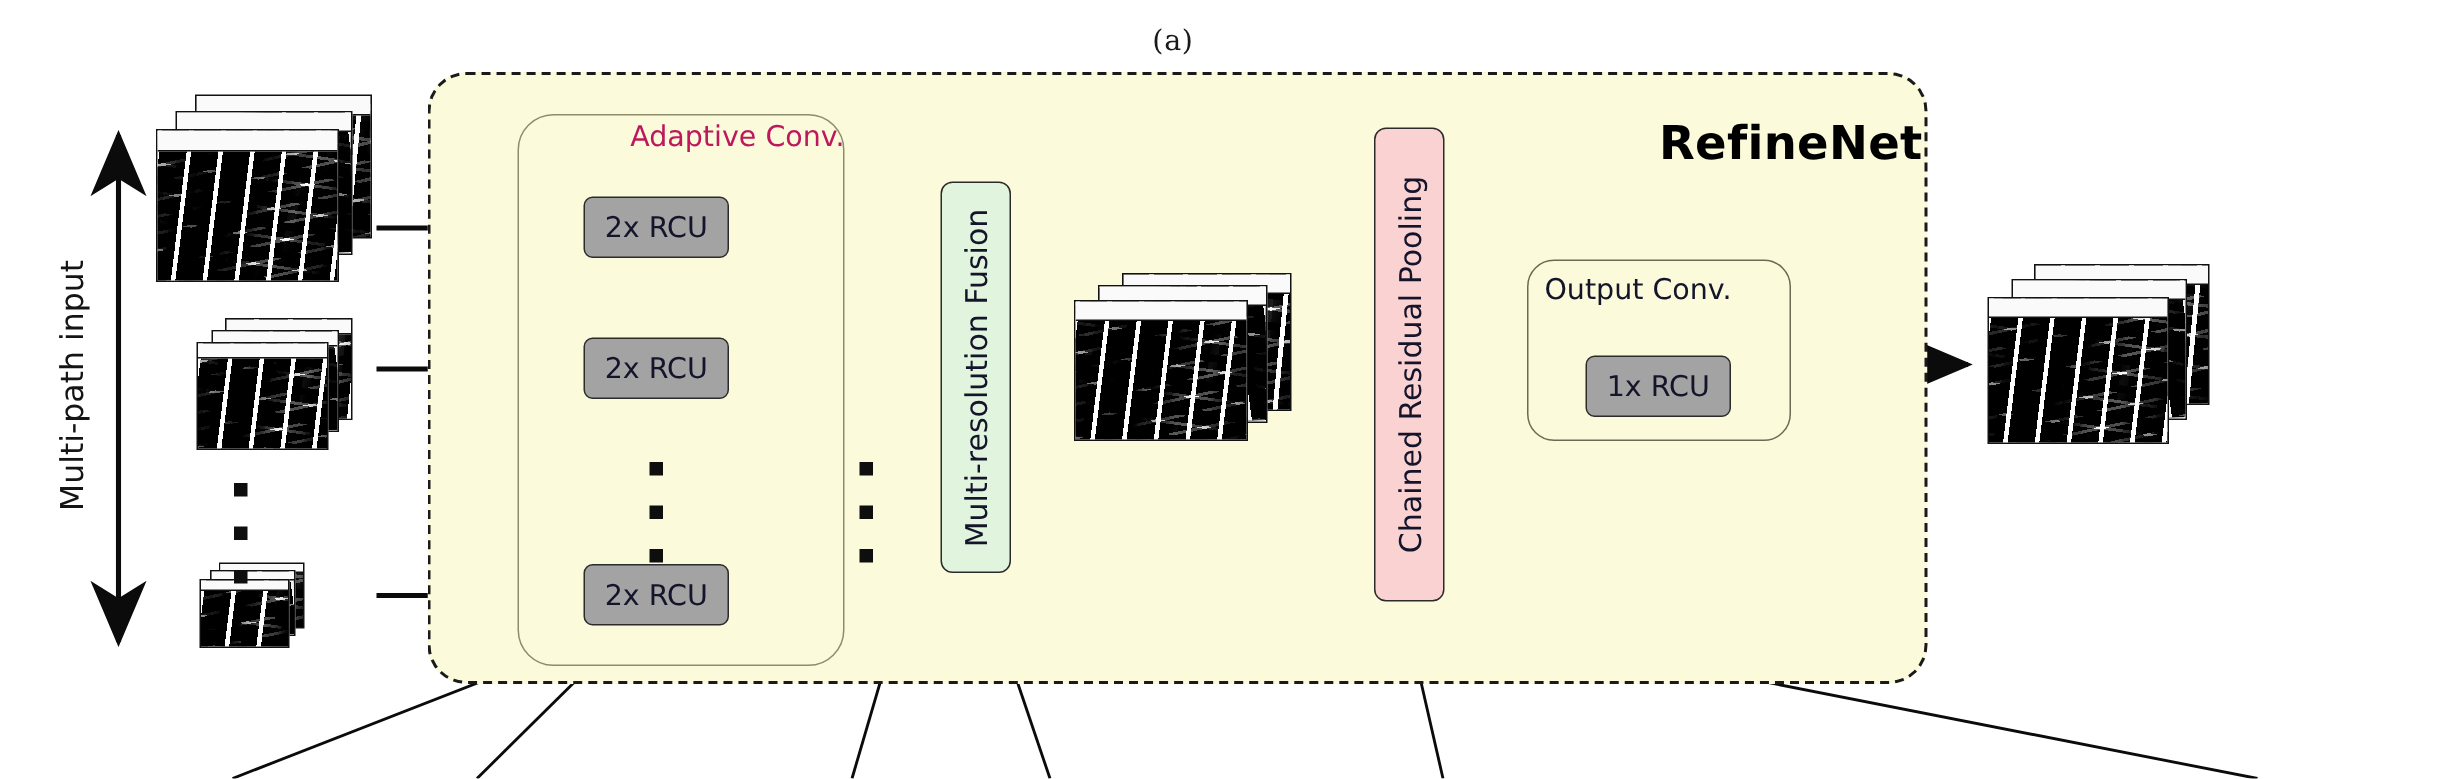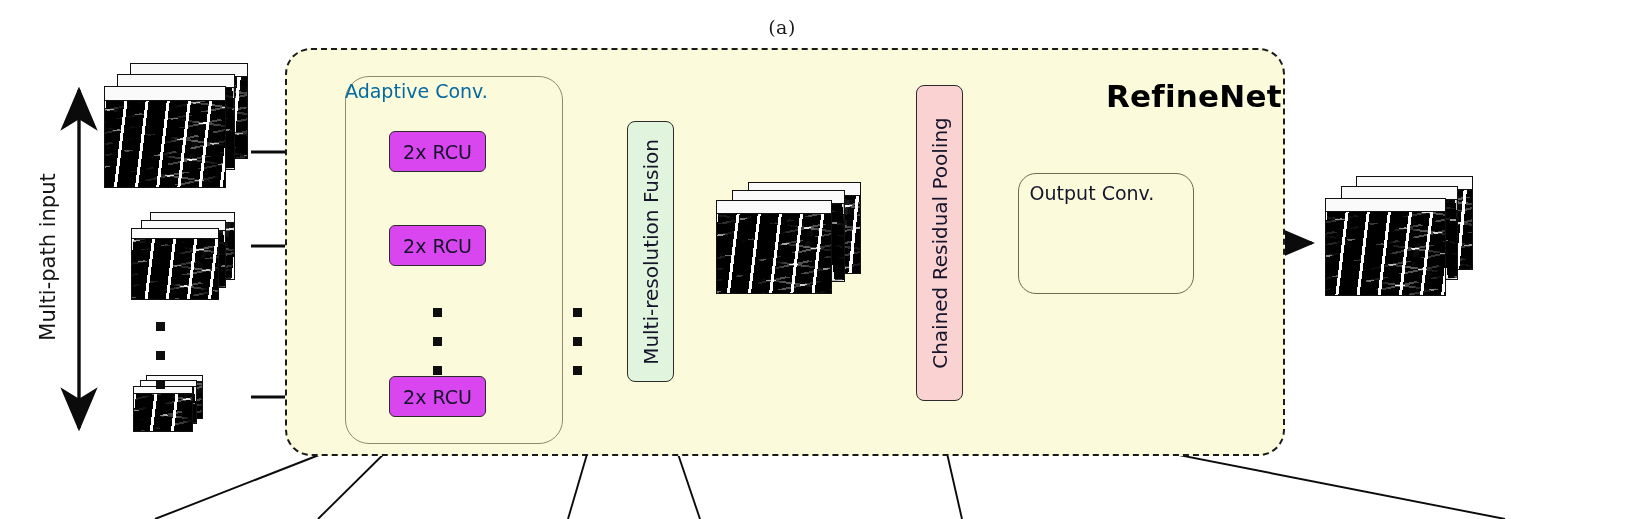--- a/index.html
+++ b/index.html
@@ -38,25 +38,25 @@
     left:285px;top:48px;width:1000px;height:408px;
     background:#fbfada;border:2.4px dashed #1a1a1a;border-radius:26px;
     box-sizing:border-box;
   }
   #adaptive-conv-box{
     left:345px;top:76px;width:218px;height:368px;
     background:transparent;border:1.7px solid #8d8d6e;border-radius:24px;
     box-sizing:border-box;
   }
   #adaptive-conv-title{
-    left:345px;top:80px;width:218px;text-align:left;
-    font-size:19px;color:#0369a1;
+    left:345px;top:80px;width:218px;text-align:right;
+    font-size:19px;color:#be185d;
   }
   .rcu{
-    background:#d946ef;border:1.6px solid #2b2b2b;border-radius:6px;
+    background:#a3a3a3;border:1.6px solid #2b2b2b;border-radius:6px;
     box-sizing:border-box;display:flex;align-items:center;justify-content:center;
     font-size:19px;color:#14142b;
   }
   #rcu-1{left:389px;top:131px;width:97px;height:41px;}
   #rcu-2{left:389px;top:225px;width:97px;height:41px;}
   #rcu-3{left:389px;top:376px;width:97px;height:41px;}
 
   #fusion-bar{
     left:627px;top:121px;width:47px;height:261px;
     background:#e1f4dd;border:1.7px solid #2b2b2b;border-radius:8px;box-sizing:border-box;
@@ -287,20 +287,21 @@
         <div class="strip"></div>
     </div>
   </div>
 
   <div class="abs" id="crp-bar">
     <span class="vbar-text">Chained Residual Pooling</span>
   </div>
 
   <div class="abs" id="output-conv-box"></div>
   <div class="abs" id="output-conv-title">Output Conv.</div>
+  <div class="abs rcu" id="rcu-out">1x RCU</div>
 
   <div class="abs" id="refinenet-title">RefineNet</div>
 
   <div class="stack" style="left:1325px;top:176px;width:155px;height:134px;">
     <div class="card" style="left:31px;top:0;width:117px;height:94px;">
       <div class="tex v3"></div>
         <div class="strip"></div>
     </div>
     <div class="card" style="left:16px;top:10px;width:117px;height:94px;">
       <div class="tex v2"></div>

